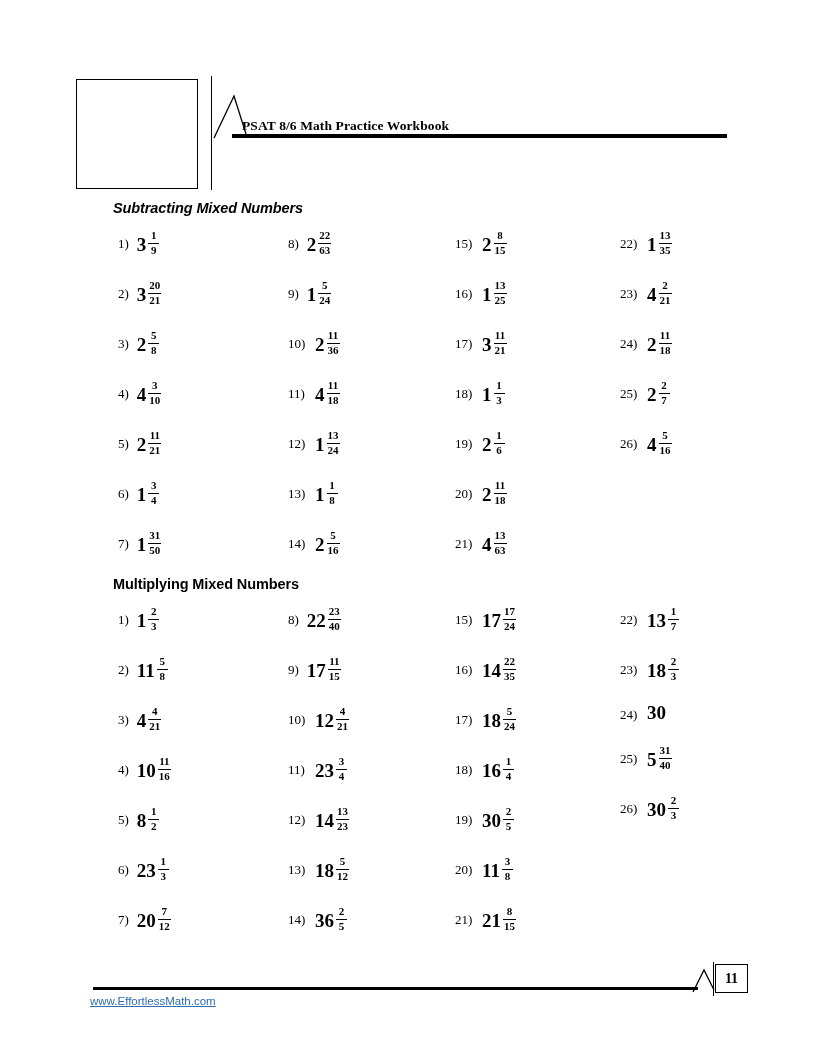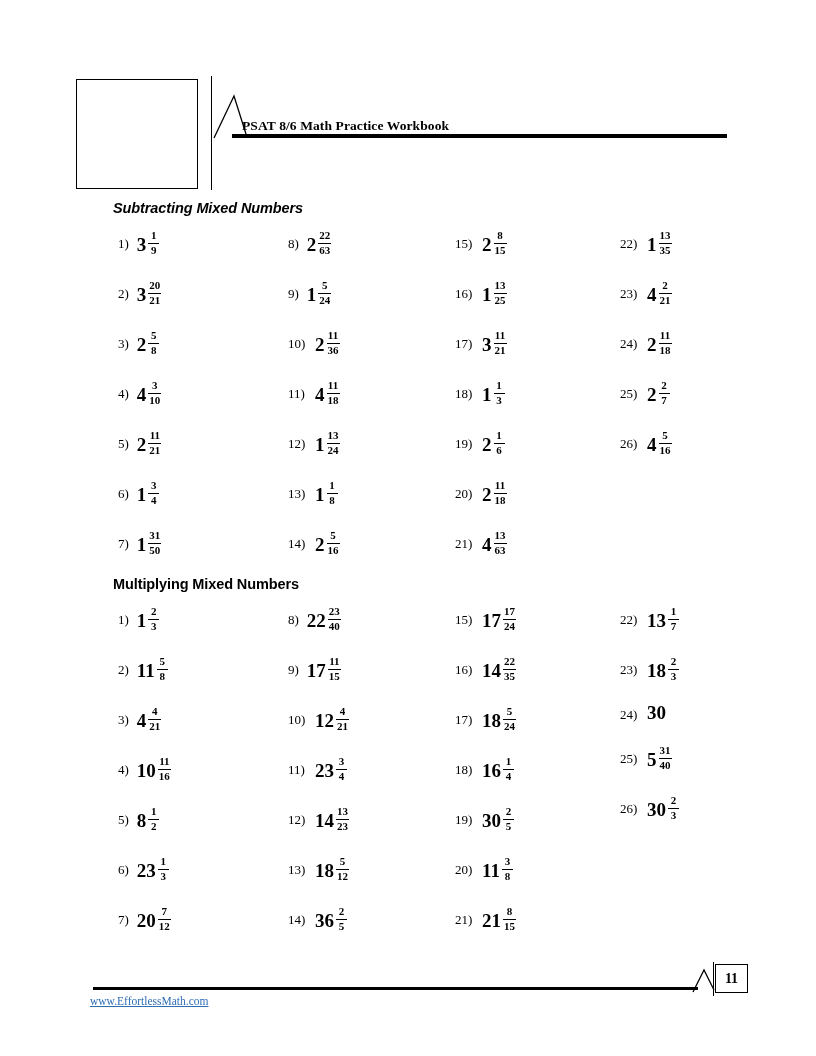--- a/index.html
+++ b/index.html
@@ -150,21 +150,21 @@
     display: flex;
     align-items: center;
     justify-content: center;
     font-family: "Liberation Serif", serif;
     font-weight: bold;
     font-size: 14px;
   }
   #footer-url {
     position: absolute;
     left: 90px; top: 995px;
-    font-family: Liberation Serif, serif;
+    font-family: Liberation Sans, sans-serif;
     font-size: 11.5px;
     color: #2E6DB4;
   }
 </style>
 </head>
 <body>
 
 <div id="header">
   <div id="logo-box"></div>
   <div id="header-vrule"></div>

